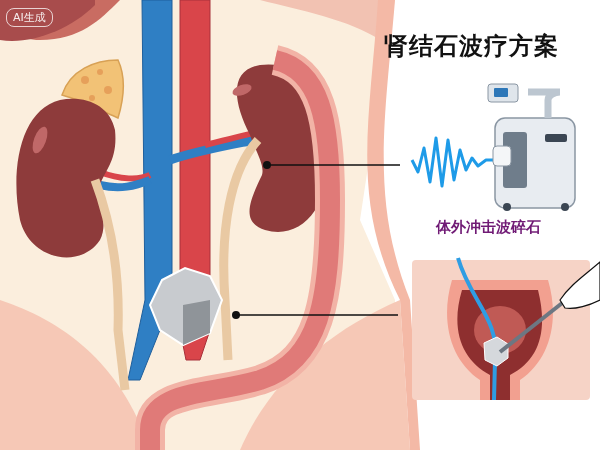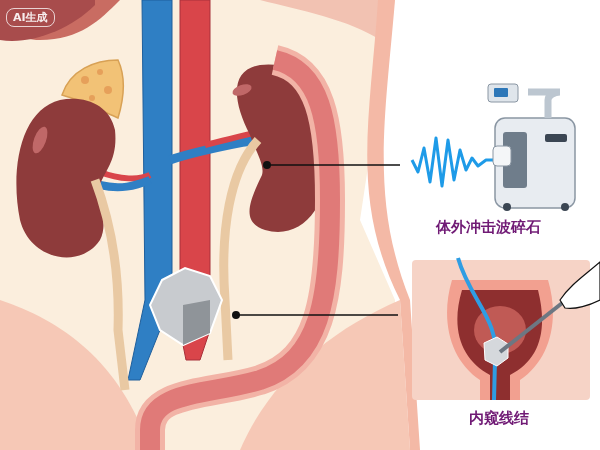--- a/index.html
+++ b/index.html
@@ -1,19 +1,19 @@
 <!DOCTYPE html>
 <html><head>
 <meta charset="utf-8">
 <style>
   html,body{margin:0;padding:0;}
   body{width:600px;height:450px;overflow:hidden;background:#ffffff;font-family:"DejaVu Sans",sans-serif;position:relative;}
   .stage{position:absolute;left:0;top:0;width:600px;height:450px;}
   .stage svg{position:absolute;left:0;top:0;}
-  .badge{position:absolute;left:6px;top:8px;padding:1px 6px;border:1.5px solid rgba(255,255,255,0.75);border-radius:8px;color:rgba(255,255,255,0.9);font-size:11px;line-height:15px;font-weight:bold;}
+  .badge{position:absolute;left:6px;top:8px;padding:1px 6px;border:1.5px solid rgba(255,255,255,0.75);border-radius:8px;color:rgba(255,255,255,0.9);font-size:11px;line-height:15px;}
   .title{position:absolute;left:384px;top:30px;font-size:24px;font-weight:bold;color:#111;letter-spacing:1px;}
   .label{position:absolute;font-size:15px;font-weight:bold;color:#701a75;}
   .lbl1{left:436px;top:218px;}
   .lbl2{left:469px;top:409px;}
 </style>
 </head>
 <body>
 
 <div class="stage">
   <svg width="600" height="450" viewBox="0 0 600 450">
@@ -83,15 +83,15 @@
       <path d="M462 290 C450 330 462 360 490 375 V400 H510 V375 C540 360 548 330 538 290 Z" fill="#8e2f2f"></path>
       <ellipse cx="500" cy="330" rx="26" ry="24" fill="#c05a55"></ellipse>
       <path d="M458 258 C470 300 500 320 495 360 L494 400" stroke="#2f9de3" stroke-width="4" fill="none"></path>
       <polygon points="484,343 497,337 508,344 508,358 497,366 485,360" fill="#d5d8dc" stroke="#ffffff" stroke-width="1"></polygon>
       <line x1="500" y1="352" x2="566" y2="300" stroke="#6d7782" stroke-width="4"></line>
       <path d="M560 300 C570 285 585 275 600 262 V300 C590 305 575 310 565 308Z" fill="#ffffff" stroke="#111" stroke-width="1.2"></path>
     </g>
   </svg>
 
   <div class="badge">AI生成</div>
+  <div class="title">肾结石波疗方案</div>
   <div class="label lbl1">体外冲击波碎石</div>
-  <div class="label lbl2">内窥线结</div>
 </div>
 
 </body></html>

